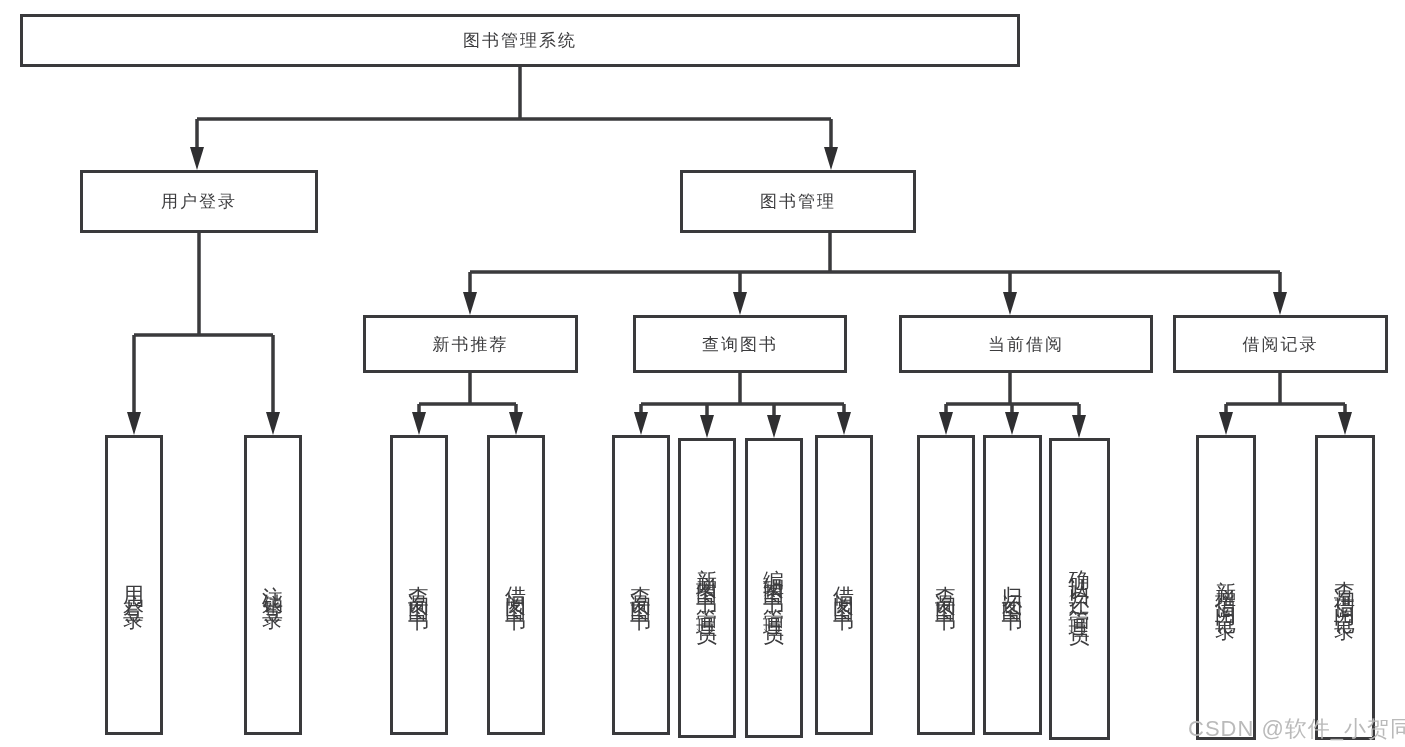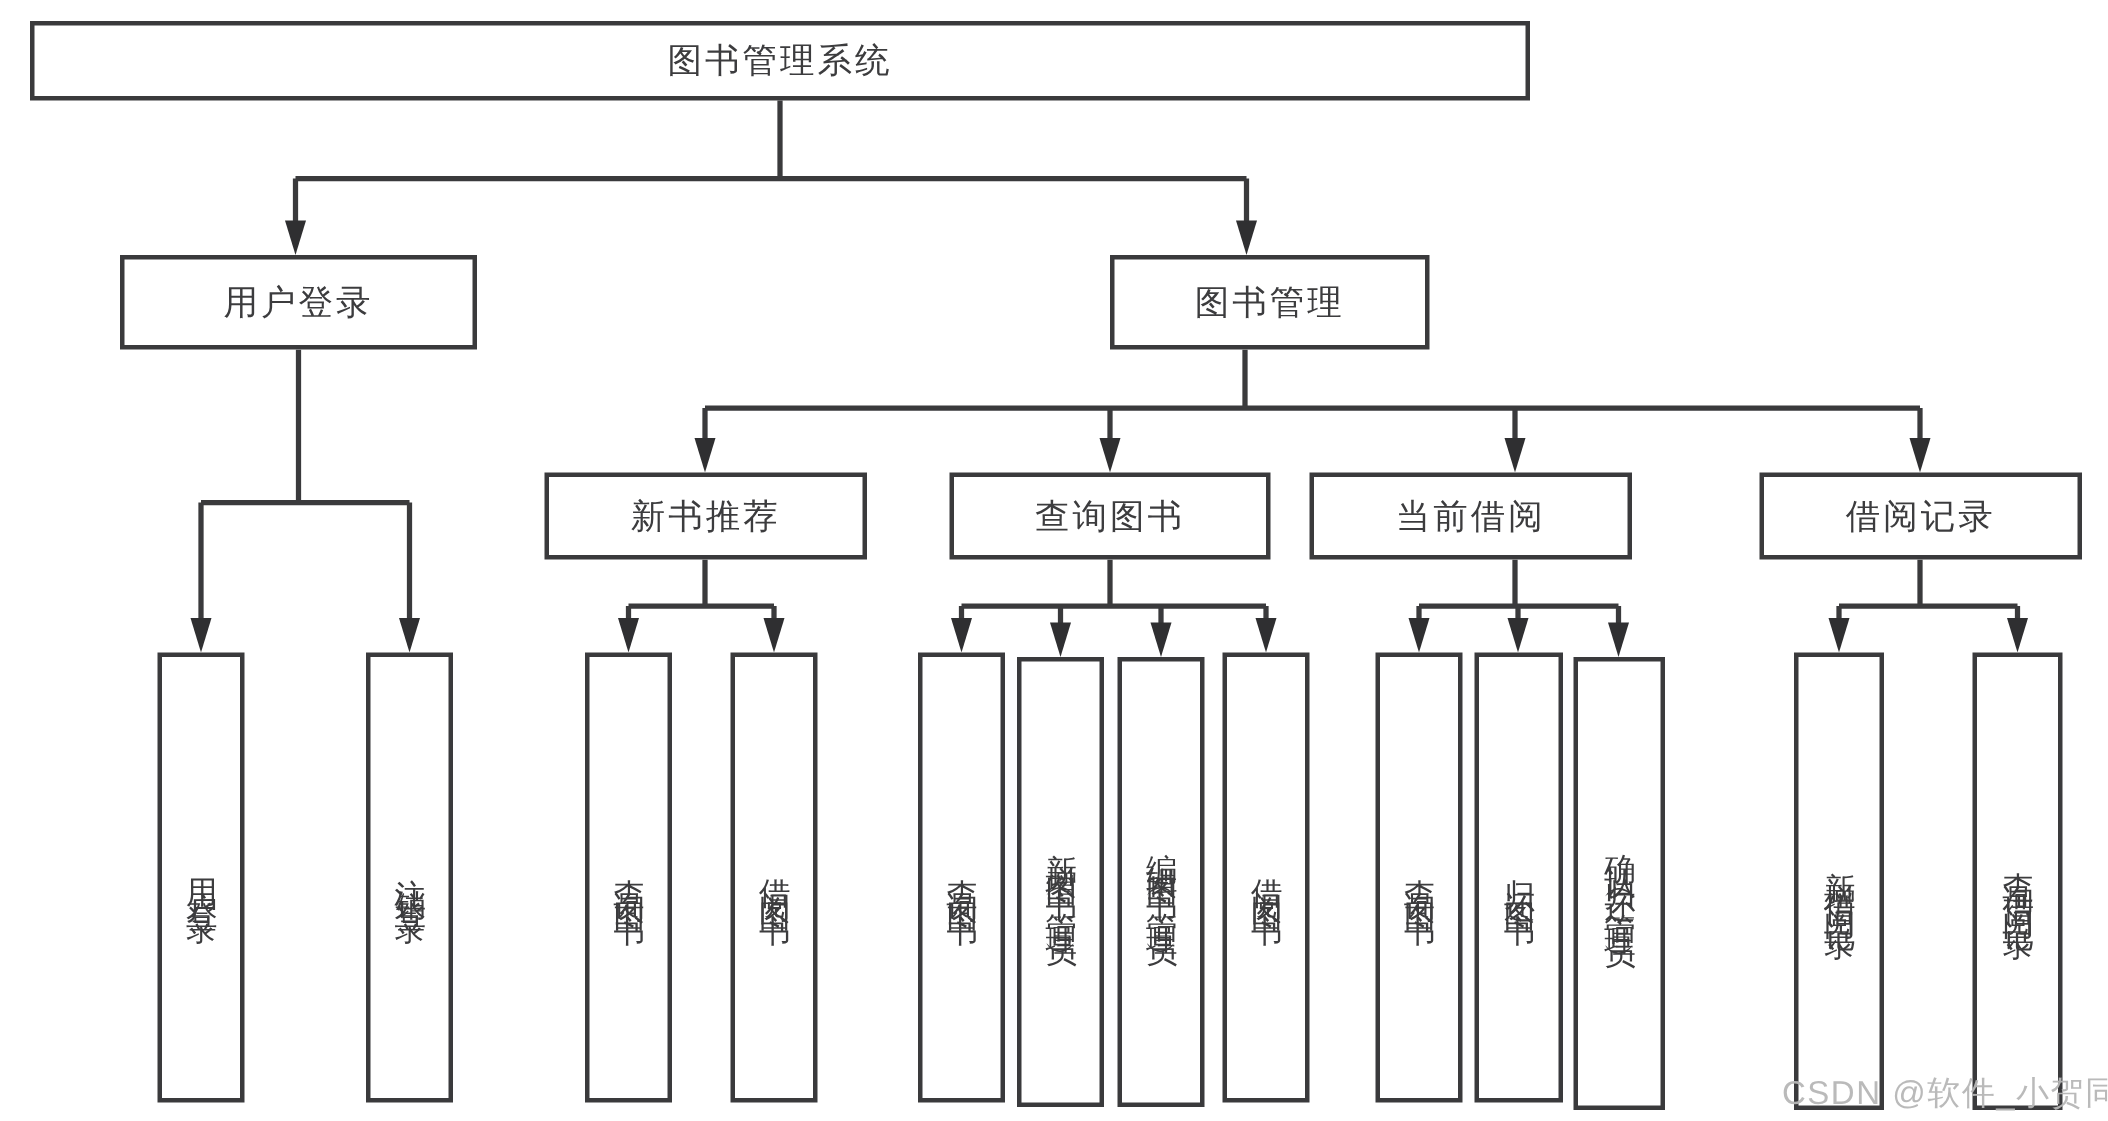--- a/index.html
+++ b/index.html
@@ -26,45 +26,45 @@
     background: #ffffff;
     border: 3px solid #3a3a3c;
     display: flex;
     align-items: center;
     justify-content: center;
     z-index: 2;
     color: #3c3c3e;
   }
 
   .node.h-label {
-    font-size: 23px;
+    font-size: 17px;
     letter-spacing: 2px;
     white-space: nowrap;
   }
 
   .node.leaf .v-text {
     writing-mode: vertical-rl;
     text-orientation: mixed;
     font-size: 21px;
     letter-spacing: 8px;
     line-height: 1;
     white-space: nowrap;
   }
 
   
   .n-root   { left: 20px;  top: 14px;  width: 1000px; height: 53px; }
 
   
   .n-user-login { left: 80px;  top: 170px; width: 238px; height: 63px; }
-  .n-book-mgmt  { left: 740px; top: 170px; width: 213px; height: 63px; justify-content: center; }
+  .n-book-mgmt  { left: 680px; top: 170px; width: 236px; height: 63px; justify-content: center; }
 
   
   .n-new-book-rec   { left: 363px;  top: 315px; width: 215px; height: 58px; }
   .n-book-borrow    { left: 633px;  top: 315px; width: 214px; height: 58px; }
-  .n-current-borrow { left: 873px;  top: 315px; width: 215px; height: 58px; }
+  .n-current-borrow { left: 899px;  top: 315px; width: 254px; height: 58px; }
   .n-borrow-records { left: 1173px; top: 315px; width: 215px; height: 58px; }
 
   
   .n-leaf-user-login { left: 105px;  top: 435px; width: 58px; height: 300px; }
   .n-leaf-logout     { left: 244px;  top: 435px; width: 58px; height: 300px; }
   .n-nbr-query       { left: 390px;  top: 435px; width: 58px; height: 300px; }
   .n-nbr-borrow      { left: 487px;  top: 435px; width: 58px; height: 300px; }
   .n-bb-query        { left: 612px;  top: 435px; width: 58px; height: 300px; }
   .n-bb-add          { left: 678px;  top: 438px; width: 58px; height: 300px; }
   .n-bb-edit         { left: 745px;  top: 438px; width: 58px; height: 300px; }

